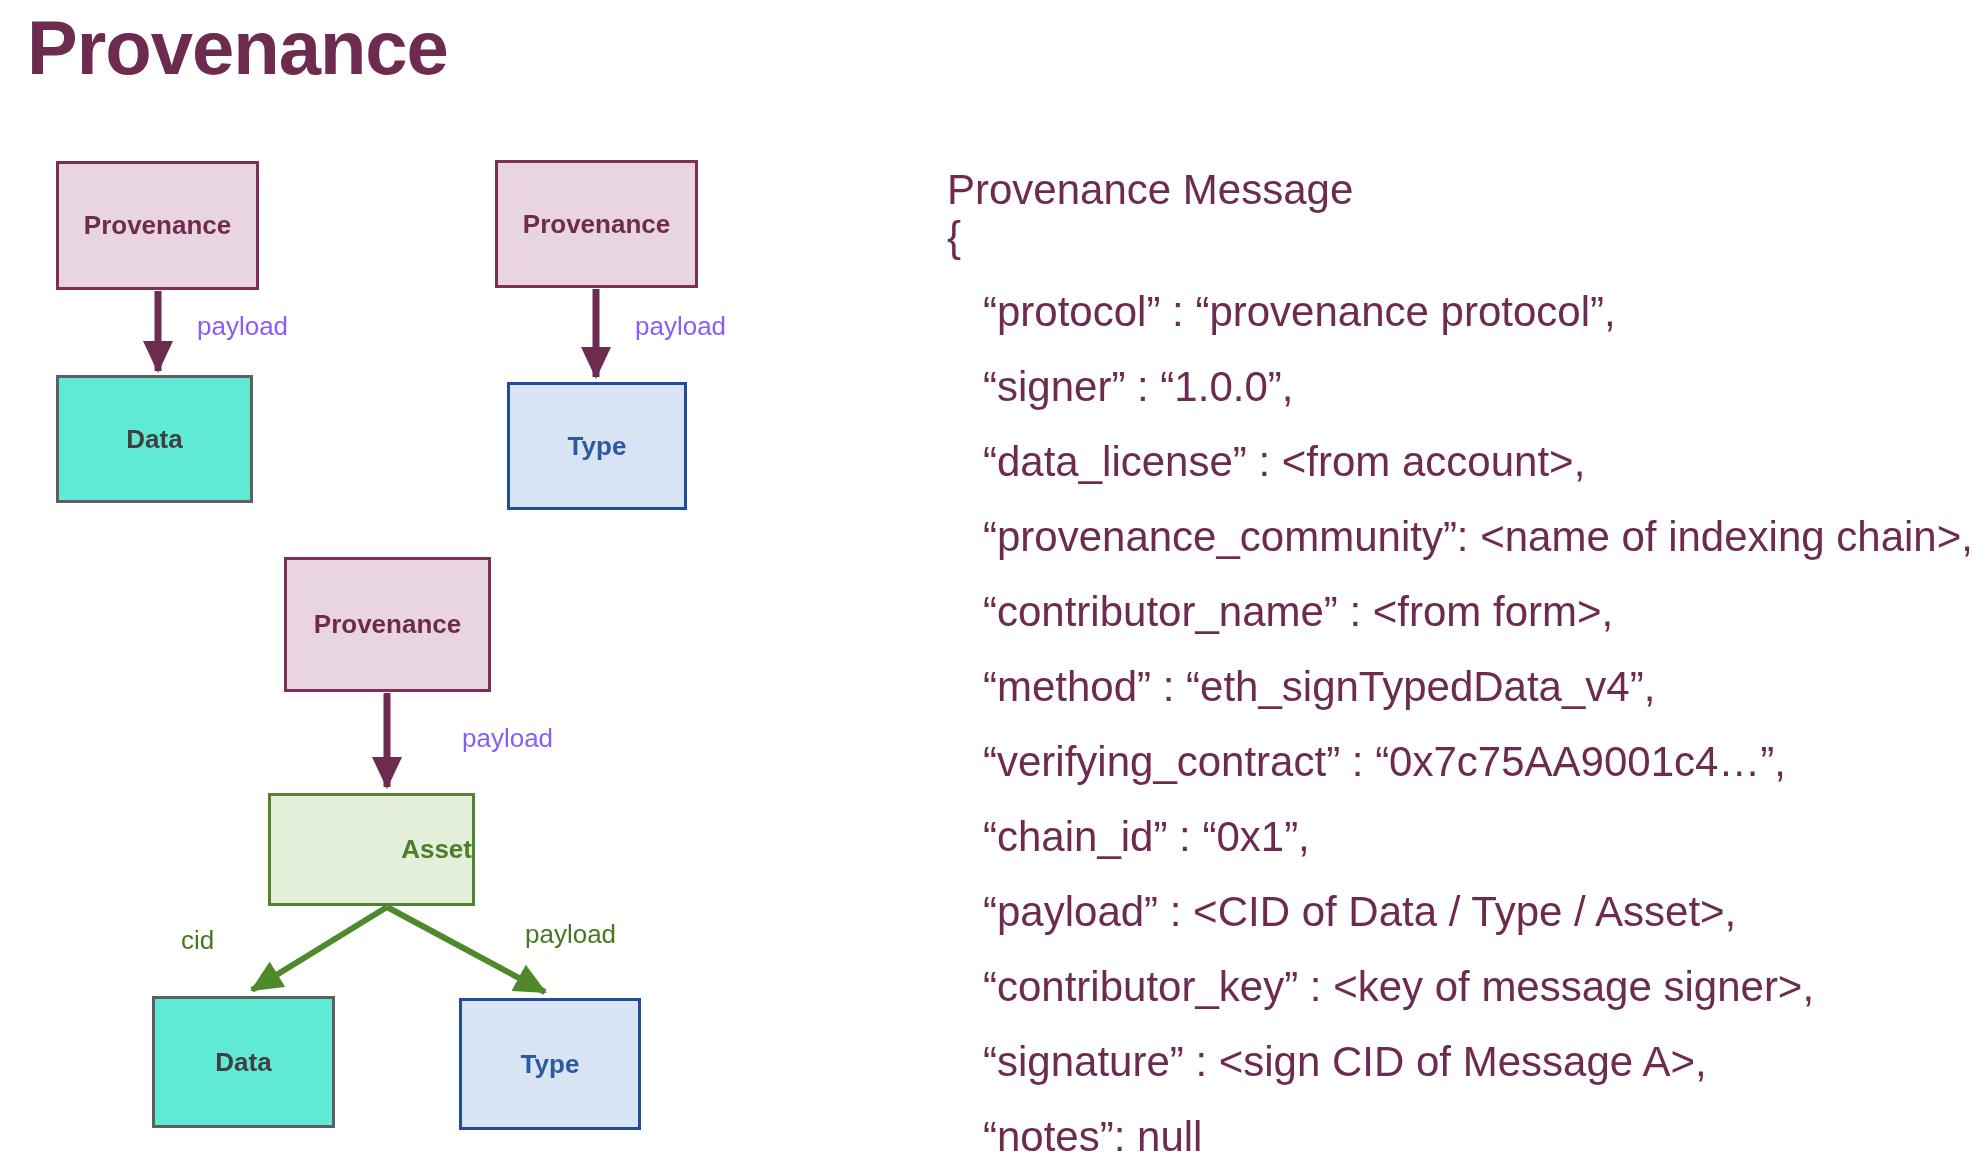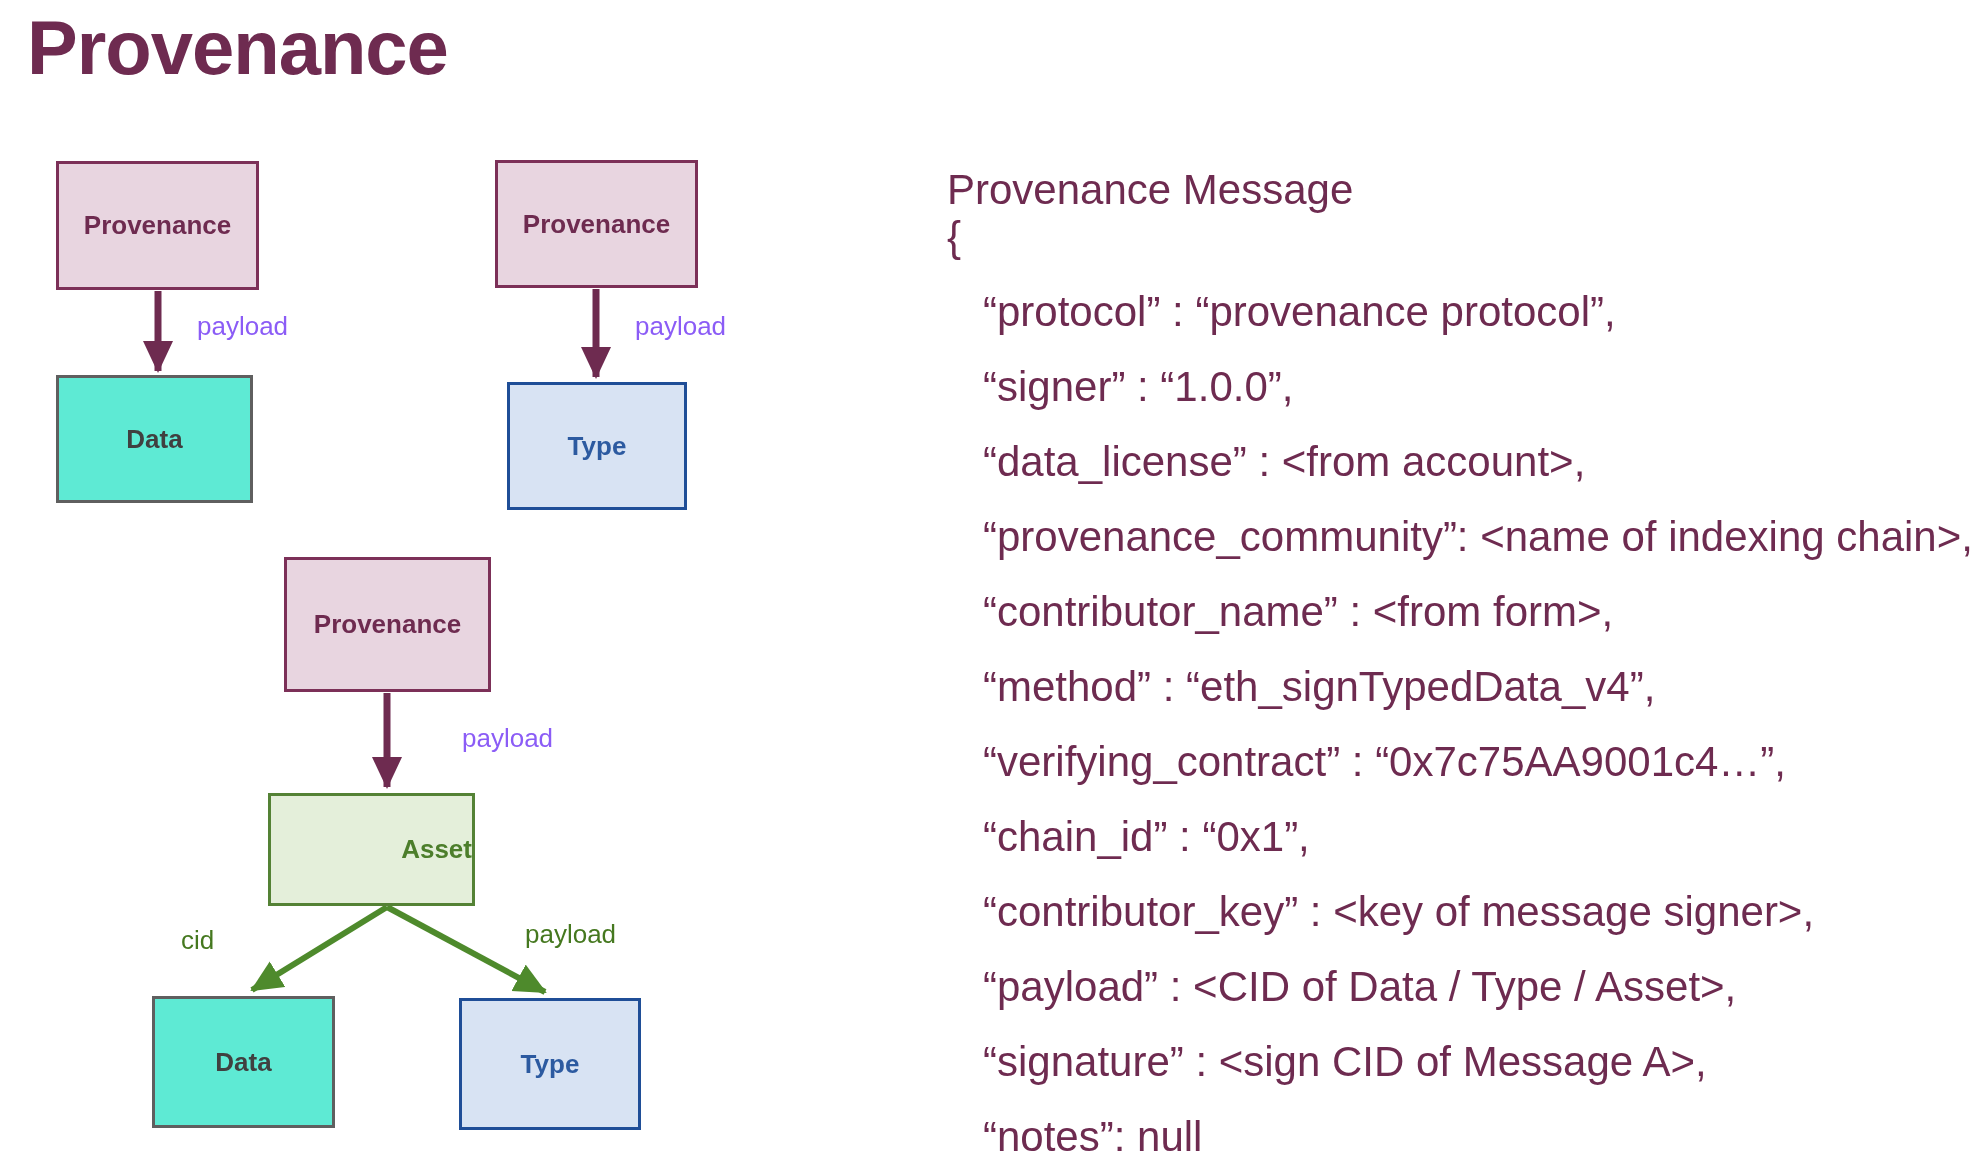--- a/index.html
+++ b/index.html
@@ -142,20 +142,20 @@
     <div class="msg-line">Provenance Message</div>
     <div class="msg-line">{</div>
     <div class="msg-line msg-indent">“protocol” : “provenance protocol”,</div>
     <div class="msg-line msg-indent">“signer” : “1.0.0”,</div>
     <div class="msg-line msg-indent">“data_license” : &lt;from account&gt;,</div>
     <div class="msg-line msg-indent">“provenance_community”: &lt;name of indexing chain&gt;,</div>
     <div class="msg-line msg-indent">“contributor_name” : &lt;from form&gt;,</div>
     <div class="msg-line msg-indent">“method” : “eth_signTypedData_v4”,</div>
     <div class="msg-line msg-indent">“verifying_contract” : “0x7c75AA9001c4…”,</div>
     <div class="msg-line msg-indent">“chain_id” : “0x1”,</div>
+    <div class="msg-line msg-indent">“payload” : &lt;CID of Data / Type / Asset&gt;,</div>
     <div class="msg-line msg-indent">“contributor_key” : &lt;key of message signer&gt;,</div>
-    <div class="msg-line msg-indent">“payload” : &lt;CID of Data / Type / Asset&gt;,</div>
     <div class="msg-line msg-indent">“signature” : &lt;sign CID of Message A&gt;,</div>
     <div class="msg-line msg-indent">“notes”: null</div>
     <div class="msg-line">}</div>
   </div>
 
 </div>
 
 </body></html>

